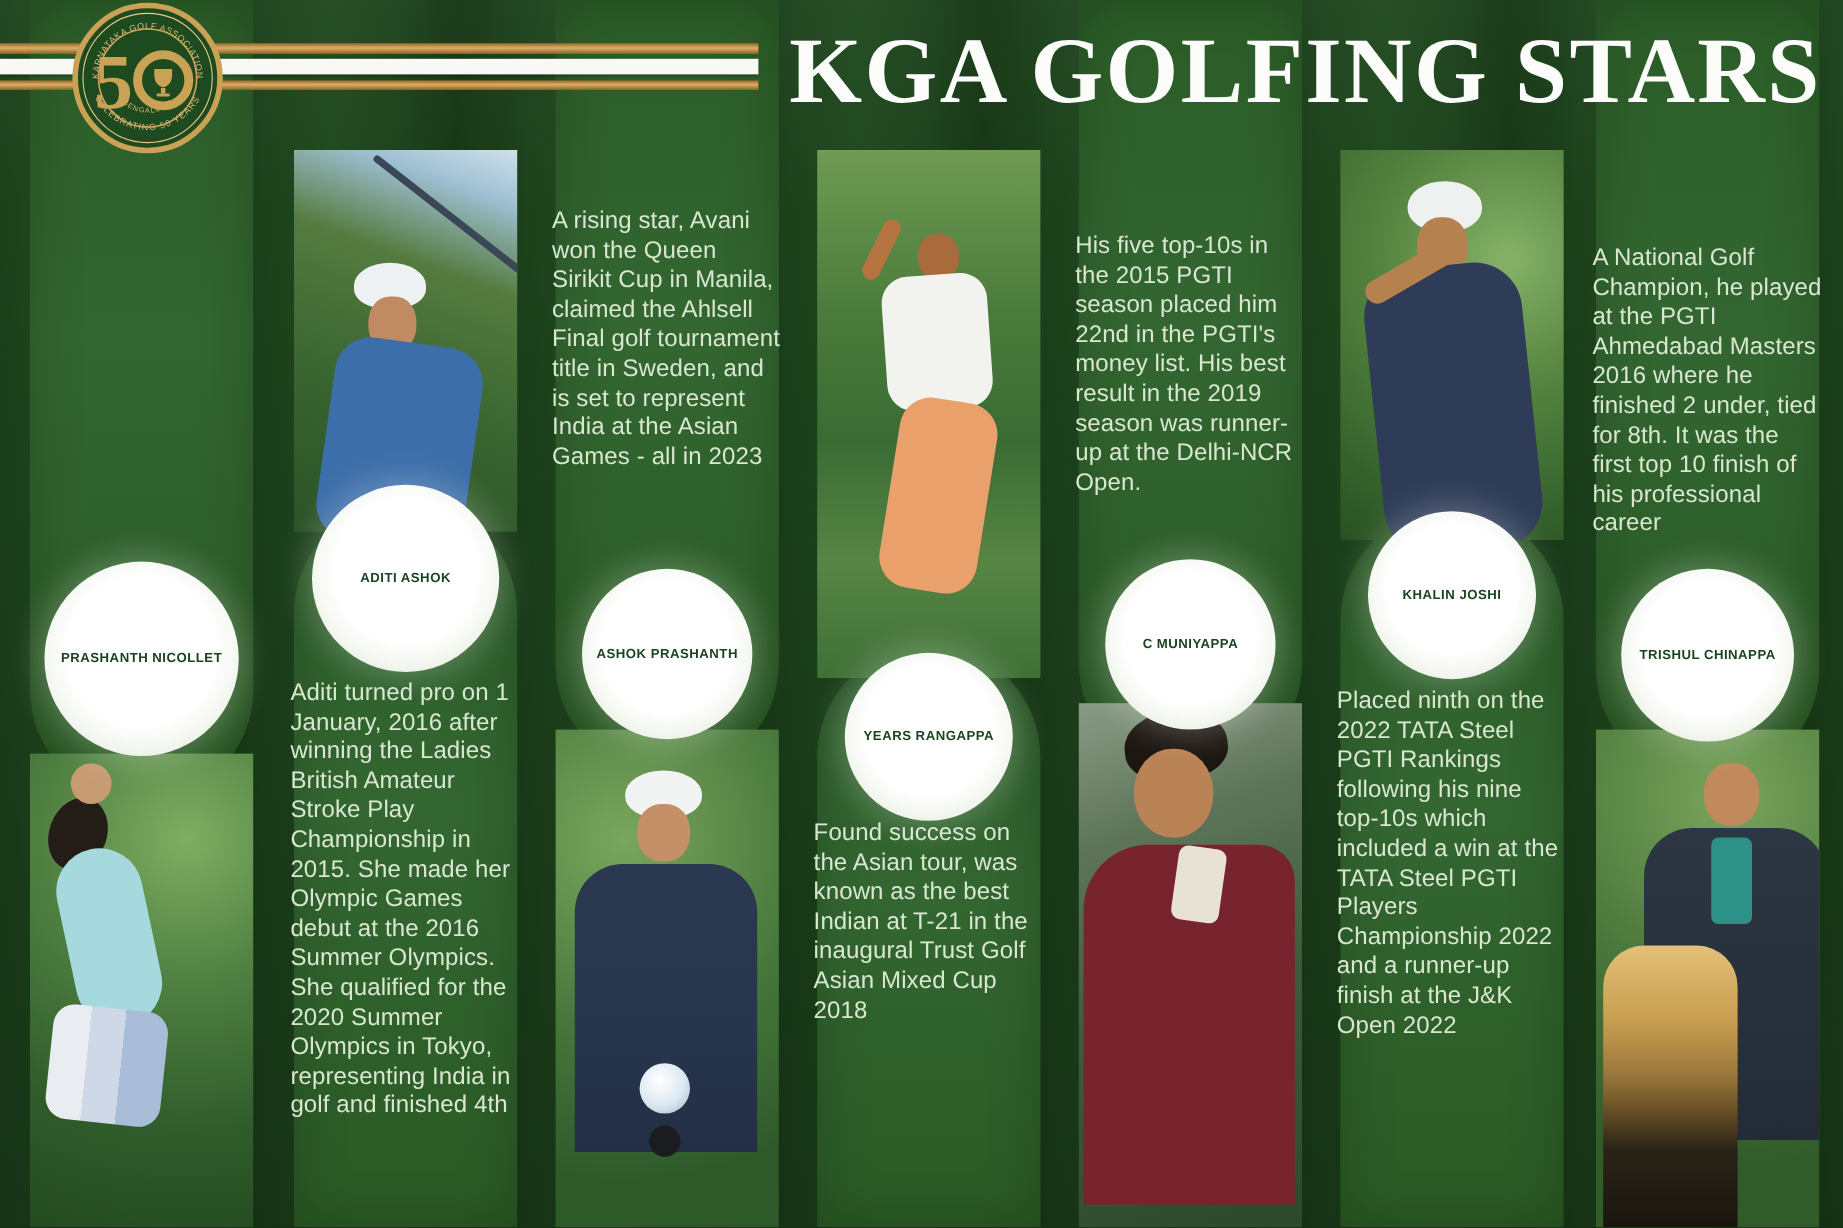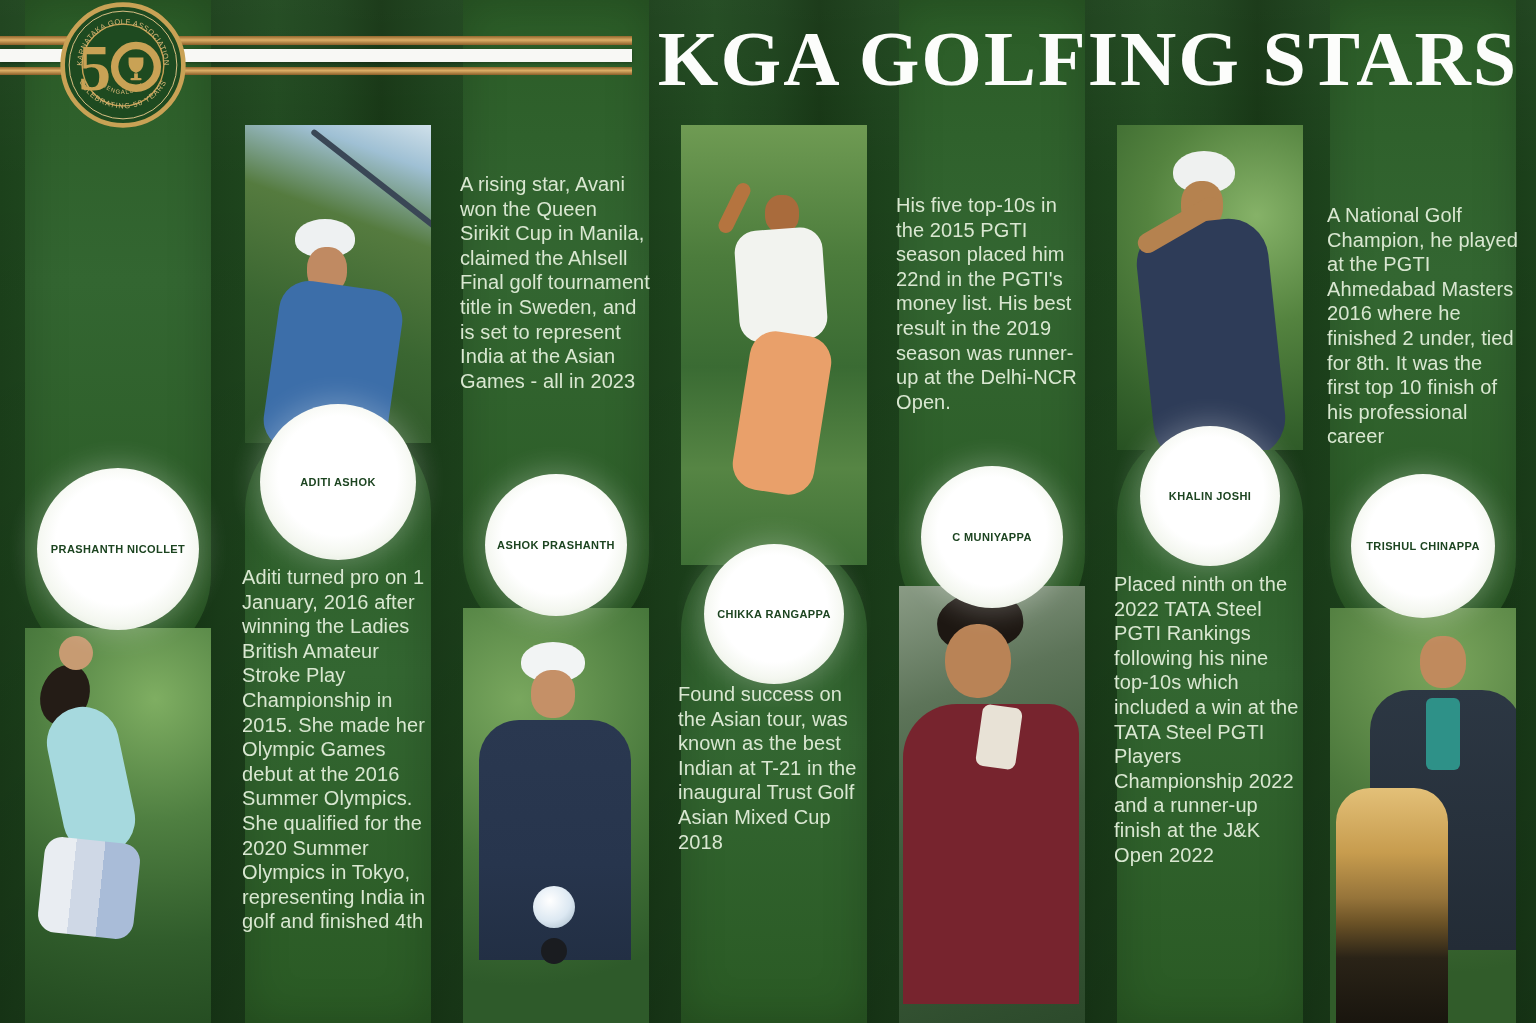--- a/index.html
+++ b/index.html
@@ -180,21 +180,21 @@
   <div class="col col-4">
     <div class="photo" aria-label="Chikka Rangappa celebrating on the fairway in a white polo and orange trousers">
       <div class="s s1"></div>
       <div class="s s2"></div>
       <div class="s s3"></div>
       <div class="s s4"></div>
     </div>
     <div class="panel"></div>
     <div class="bio">Found success on the Asian tour, was known as the best Indian at T-21 in the inaugural Trust Golf Asian Mixed Cup 2018</div>
     <div class="badge">
-      <span class="badge-name">CHIKKA RANGAPPA</span>
+      <span class="badge-name">YEARS RANGAPPA</span>
     </div>
   </div>
 
   <div class="col col-5">
     <div class="photo" aria-label="C Muniyappa in a maroon blazer looking down to his right">
       <div class="s s1"></div>
       <div class="s s2"></div>
       <div class="s s3"></div>
       <div class="s s4"></div>
     </div>

